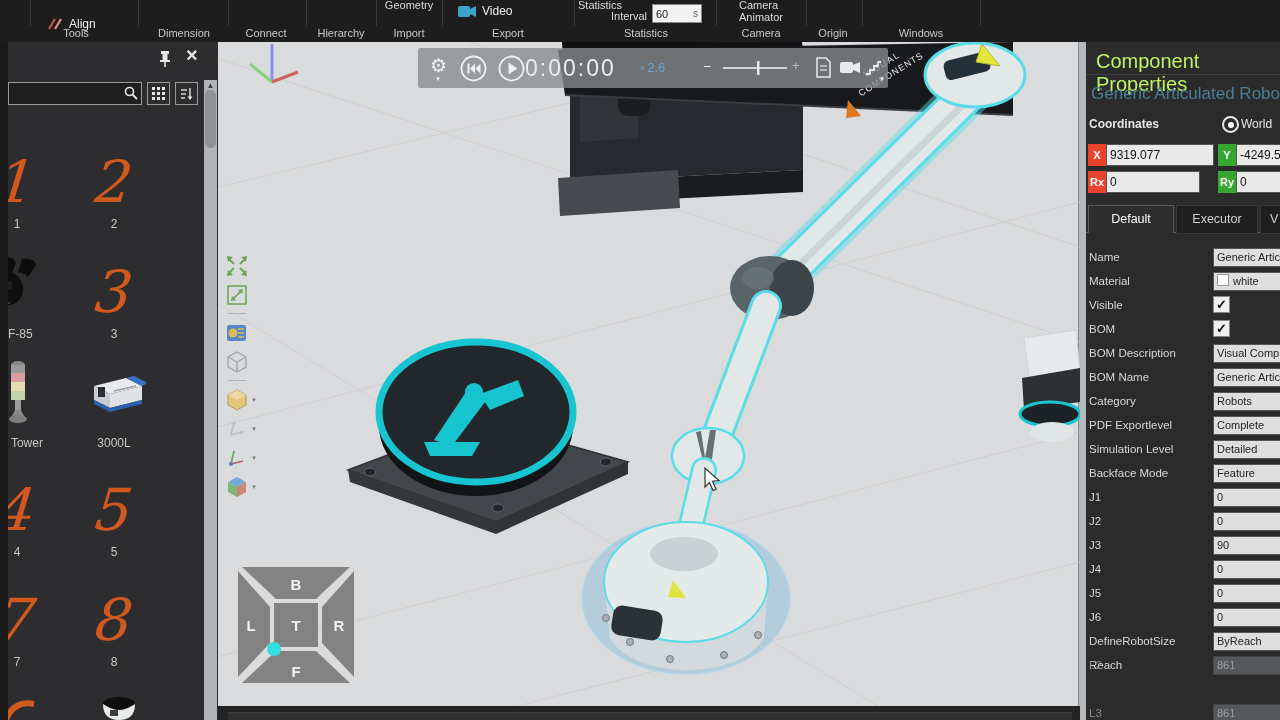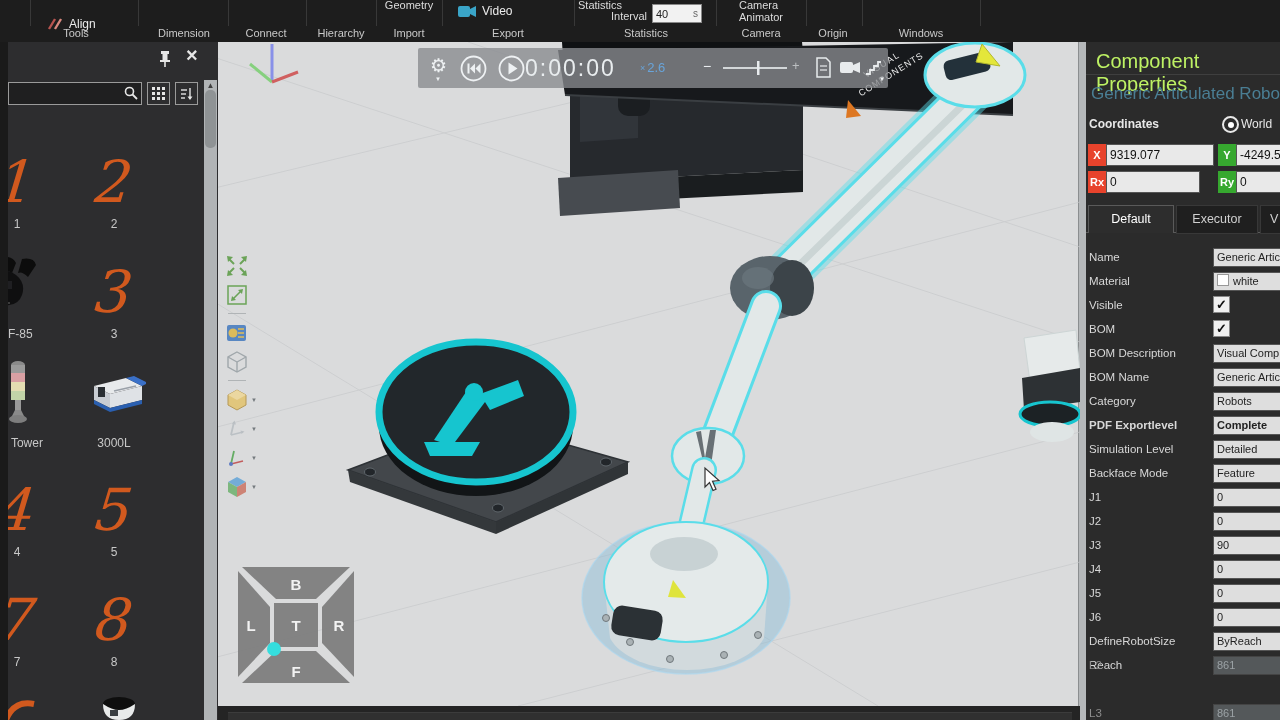--- a/index.html
+++ b/index.html
@@ -110,21 +110,21 @@
     <div class="rbtn" style="left:458px;top:4px">
       <svg width="19" height="13">
         <rect x="0" y="1" width="12" height="11" rx="2" fill="#3aa5c8"></rect>
         <polygon points="12,4 18,1 18,12 12,9" fill="#3aa5c8"></polygon>
       </svg>
       <span>Video</span>
     </div>
     <div class="rtop" style="left:600px;top:-1px">Statistics</div>
     <div class="rtop" style="left:629px;top:10px">Interval</div>
     <div id="interval-input">
-      <span>40</span>
+      <span>60</span>
       <span class="unit">s</span>
     </div>
     <div class="rtop" style="left:761px;top:-1px">
       <div>Camera</div>
       <div>Animator</div>
     </div>
 
     <div class="rlabel" style="left:76px">Tools</div>
     <div class="rlabel" style="left:184px">Dimension</div>
     <div class="rlabel" style="left:266px">Connect</div>
@@ -537,21 +537,21 @@
           <span class="pfield">Visual Comp</span>
         </div>
         <div class="prow" style="top: 324px;">
           <span class="plabel">BOM Name</span>
           <span class="pfield">Generic Artic</span>
         </div>
         <div class="prow" style="top: 348px;">
           <span class="plabel">Category</span>
           <span class="pfield">Robots</span>
         </div>
-        <div class="prow" style="top: 372px; font-weight: bold;">
+        <div class="prow" style="top: 372px;">
           <span class="plabel">PDF Exportlevel</span>
           <span class="pfield">Complete</span>
         </div>
         <div class="prow" style="top: 396px;">
           <span class="plabel">Simulation Level</span>
           <span class="pfield">Detailed</span>
         </div>
         <div class="prow" style="top: 420px;">
           <span class="plabel">Backface Mode</span>
           <span class="pfield">Feature</span>

